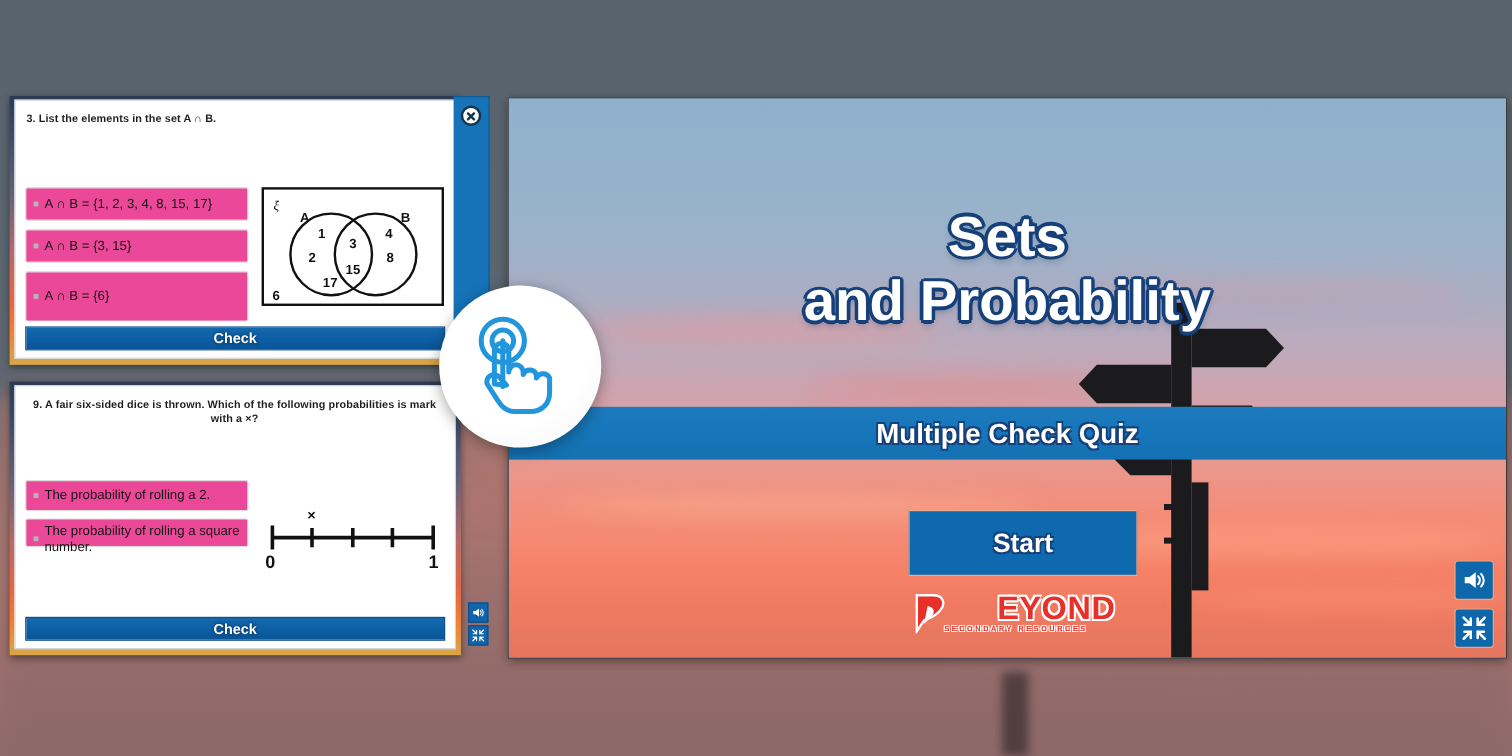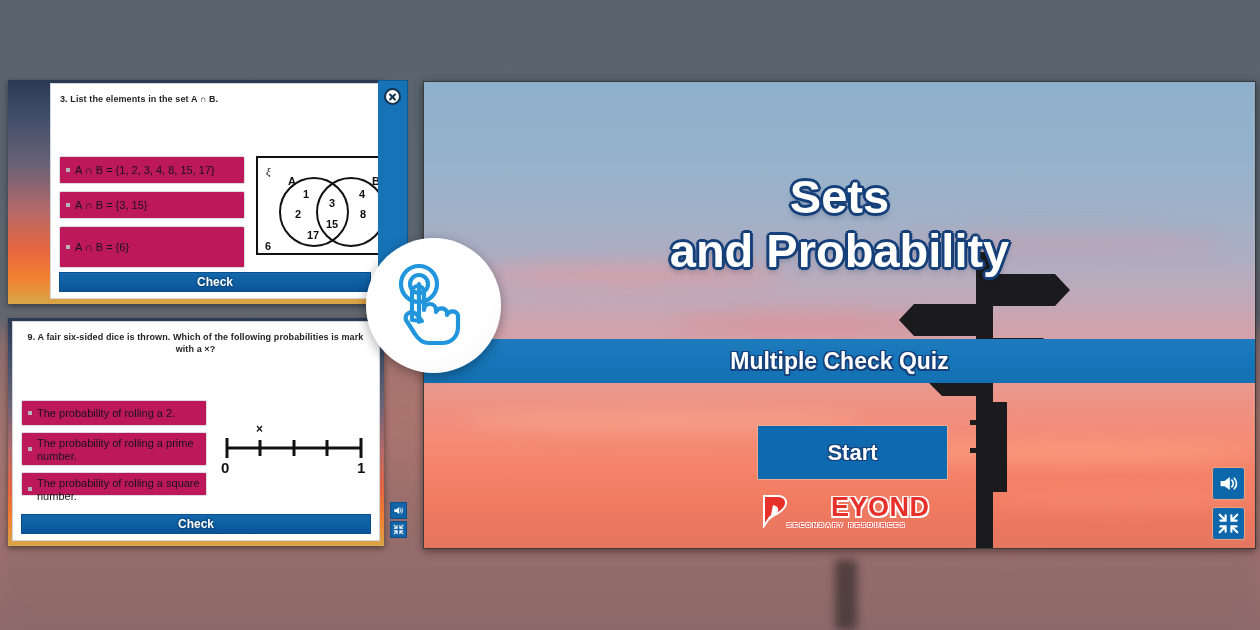--- a/index.html
+++ b/index.html
@@ -53,21 +53,21 @@
     border: 1px solid #cfd6dd;
     overflow: hidden;
   }
 
   .q-head {
     font-size: 9px; font-weight: bold; color: #1f1f1f;
     line-height: 1.35; letter-spacing: .1px;
   }
 
   .opt {
-    background: #be185d;
+    background: #ec4899;
     border: 1px solid #dcdcdc;
     border-radius: 2px;
     display: flex; align-items: center; gap: 5px;
     padding: 4px 6px;
     font-size: 11px; color: #141414;
     line-height: 1.15;
   }
   .opt .bullet {
     width: 4px; height: 4px; background: #b6b6b6; flex: 0 0 4px;
   }
@@ -217,21 +217,21 @@
 </head>
 <body>
 
 <div id="backdrop">
   <div class="blurwash"></div>
   <div class="bgpole"></div>
 </div>
 
 <div class="thumb-window" style="left:8px; top:80px; width:376px; height:224px;">
   <div class="slide-frame"></div>
-  <div class="slide-paper" style="left:4px; top:3px; right:4px; bottom:5px;margin-left:38px;">
+  <div class="slide-paper" style="left:4px; top:3px; right:4px; bottom:5px;">
 
     <div class="q-head" style="position:absolute; left:9px; top:9px; right:12px;">3. List the elements in the set A ∩ B.</div>
 
     <div style="position:absolute; left:8px; top:72px; width:186px; display:flex; flex-direction:column; gap:7px;">
       <div class="opt" style="height:28px;">
         <span class="bullet"></span>
         <span>A ∩ B = {1, 2, 3, 4, 8, 15, 17}</span>
       </div>
       <div class="opt" style="height:28px;">
         <span class="bullet"></span>
@@ -275,24 +275,20 @@
   <div class="slide-frame"></div>
   <div class="slide-paper" style="left:4px; top:3px; right:4px; bottom:5px;">
 
     <div class="q-head" style="position:absolute; left:9px; top:9px; right:10px;text-align:center;">9. A fair six-sided dice is thrown. Which of the following probabilities is mark with a ×?</div>
 
     <div style="position:absolute; left:8px; top:78px; width:186px; display:flex; flex-direction:column; gap:6px;">
       <div class="opt" style="height:26px;">
         <span class="bullet"></span>
         <span>The probability of rolling a 2.</span>
       </div>
-      <div class="opt two-line" style="height:34px;">
-        <span class="bullet"></span>
-        <span>The probability of rolling a prime number.</span>
-      </div>
       <div class="opt two-line" style="height:24px;">
         <span class="bullet"></span>
         <span>The probability of rolling a square number.</span>
       </div>
     </div>
 
     <div style="position:absolute; left:200px; top:98px; width:160px; height:60px;">
       <svg width="160" height="60" viewBox="0 0 160 60">
         <line x1="14" y1="28" x2="148" y2="28" stroke="#111" stroke-width="3"></line>
         <line x1="14" y1="18" x2="14" y2="38" stroke="#111" stroke-width="3"></line>

